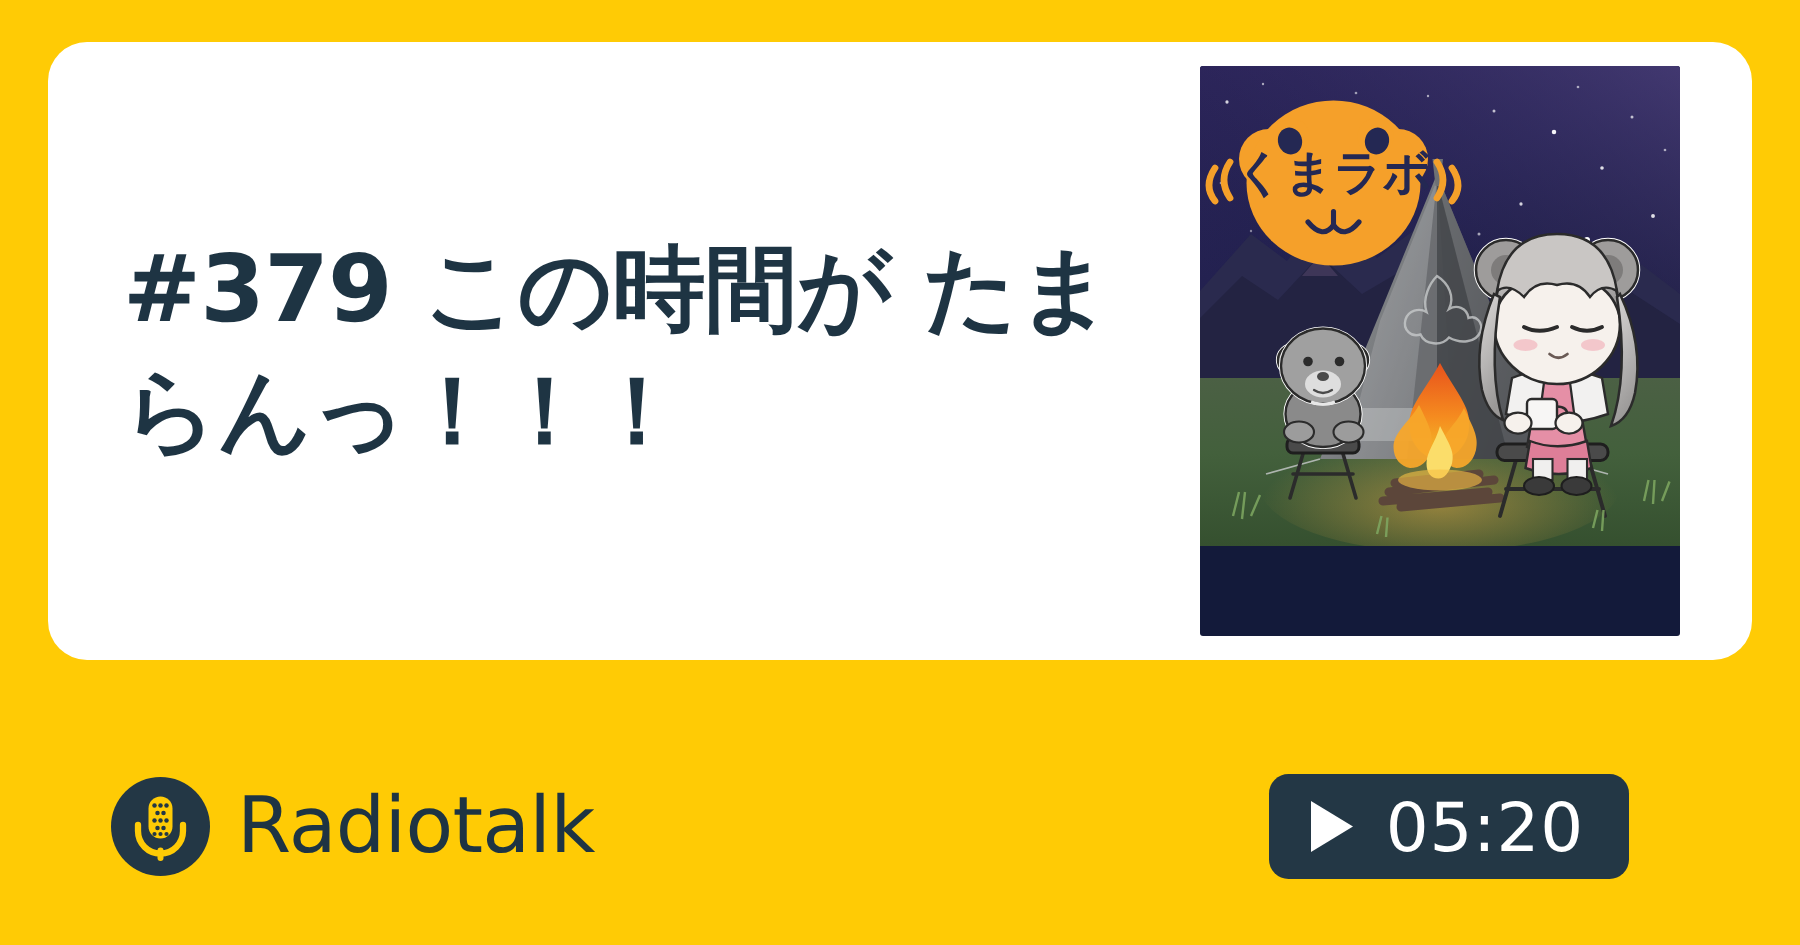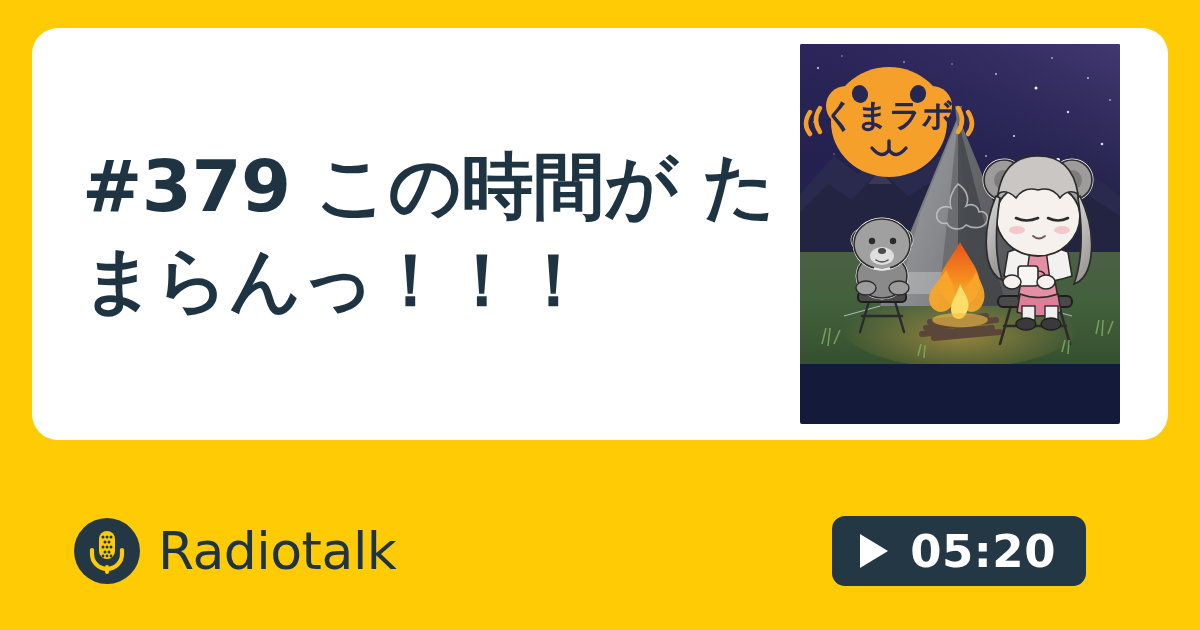--- a/index.html
+++ b/index.html
@@ -39,21 +39,21 @@
 
   .title-wrap {
     flex: 1 1 auto;
     padding-left: 50px;
     padding-right: 18px;
     min-width: 0;
   }
 
   .episode-title {
     color: #1E3443;
-    font-size: 72px;
+    font-size: 62px;
     line-height: 1.30;
     font-weight: 700;
     letter-spacing: -0.5px;
     margin: 0;
     word-break: break-word;
     font-family: "DejaVu Sans", "Liberation Sans", sans-serif;
   }
 
   
   .thumb {
@@ -125,21 +125,21 @@
     height: 0;
     border-left: 28px solid #FFFFFF;
     border-top: 17px solid transparent;
     border-bottom: 17px solid transparent;
     flex: 0 0 auto;
   }
 
   .duration-text {
     color: #FFFFFF;
     font-size: 45px;
-    font-weight: 700;
+    font-weight: 400;
     letter-spacing: 0.5px;
     line-height: 1;
     font-family: "DejaVu Sans", "Liberation Sans", sans-serif;
   }
 </style>
 </head>
 <body>
 
 <div id="og-card">
 

